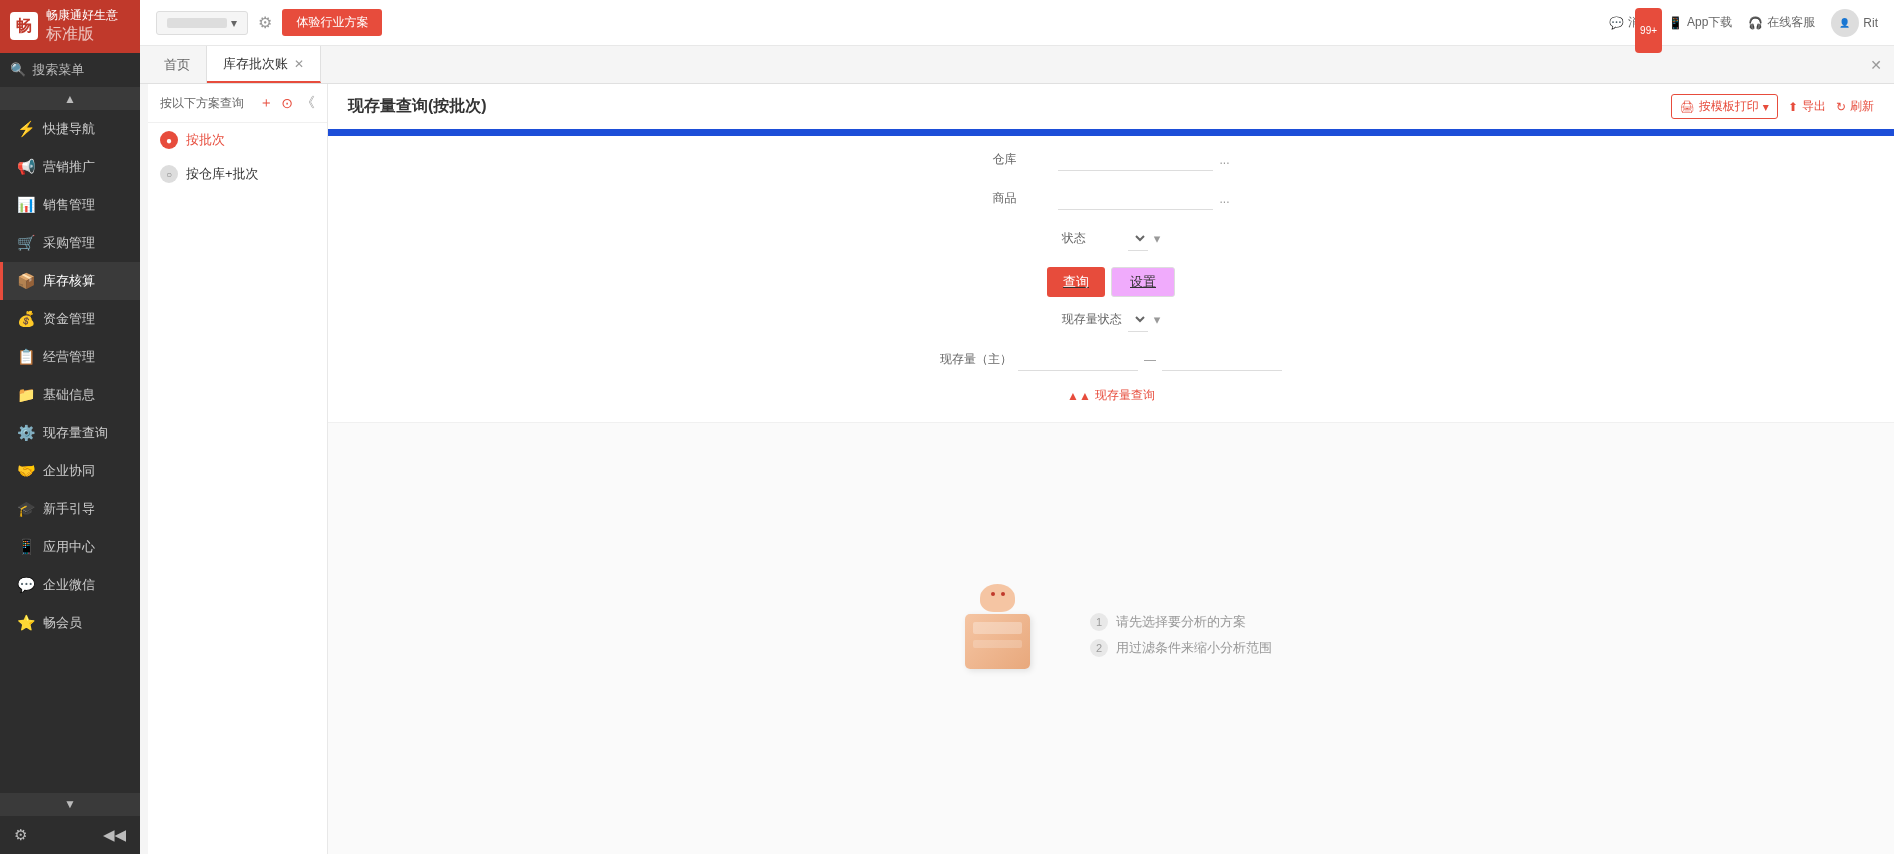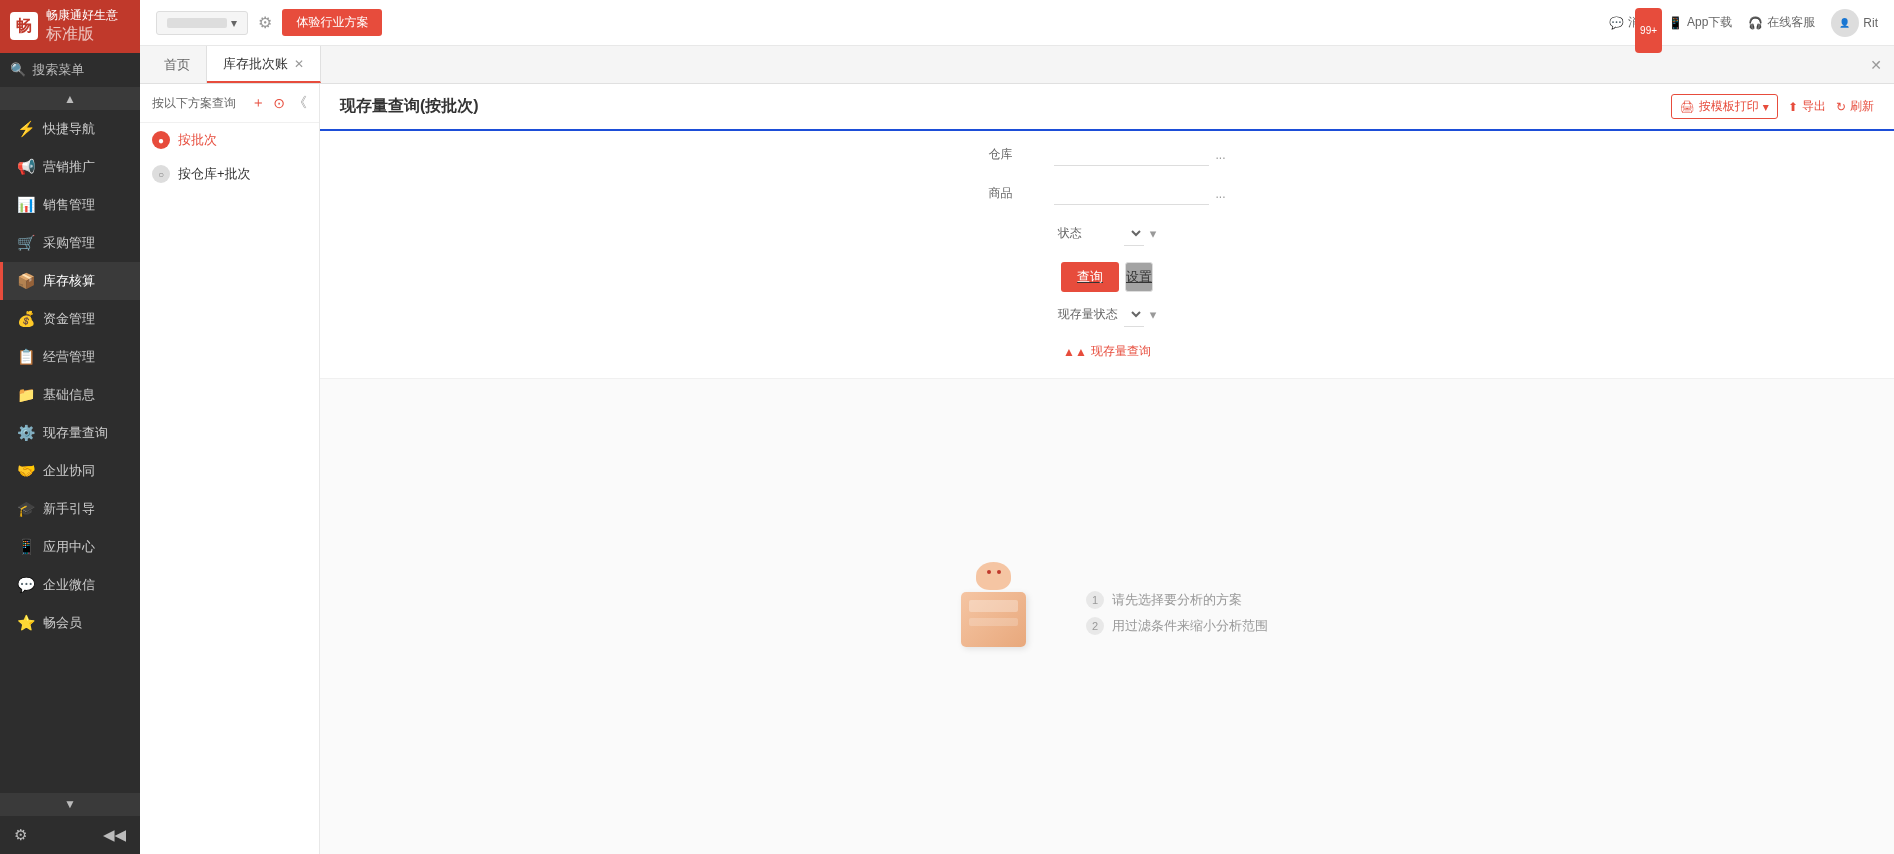--- a/index.html
+++ b/index.html
@@ -134,20 +134,21 @@
       background: #fff; color: #333; font-weight: 500;
       border-bottom: 2px solid #e74c3c;
     }
     .tab-close { color: #999; font-size: 12px; cursor: pointer; }
 
     
     .content-area {
       flex: 1;
       display: flex;
       overflow: hidden;
+      margin-left: 8px;
     }
 
     
     .left-panel {
       width: 180px;
       background: #fff;
       border-right: 1px solid #e8e8e8;
       display: flex;
       flex-direction: column;
       flex-shrink: 0;
@@ -183,21 +184,21 @@
       flex-direction: column;
       overflow: hidden;
       position: relative;
     }
 
     
     .page-header {
       background: #fff;
       padding: 10px 20px;
       display: flex; align-items: center; justify-content: space-between;
-      border-bottom: 2px solid #1d4ed8;
+      border-bottom: 7px solid #1d4ed8;
       flex-shrink: 0;
     }
     .page-title { font-size: 16px; font-weight: 600; color: #333; }
     .header-actions { display: flex; align-items: center; gap: 10px; }
     .print-btn {
       display: flex; align-items: center; gap: 4px;
       color: #e74c3c; cursor: pointer; font-size: 12px;
       border: 1px solid #e74c3c; border-radius: 3px; padding: 3px 8px;
     }
     .export-btn {
@@ -240,22 +241,22 @@
     .collapse-more {
       text-align: center; padding: 6px 0;
       color: #e74c3c; cursor: pointer; font-size: 12px;
       display: flex; align-items: center; justify-content: center; gap: 4px;
     }
     .btn-query {
       background: #e74c3c; color: #fff; border: none; border-radius: 3px;
       padding: 6px 16px; cursor: pointer; font-size: 13px; white-space: nowrap;
     }
     .btn-settings {
-      background: #a3a3a3; color: #333; border: 1px solid #ddd; border-radius: 3px;
-      padding: 5px 0; cursor: pointer; font-size: 13px; white-space: nowrap;
+      background: #f0abfc; color: #333; border: 1px solid #ddd; border-radius: 3px;
+      padding: 5px 18px; cursor: pointer; font-size: 13px; white-space: nowrap;
     }
 
     
     .empty-state {
       flex: 1;
       display: flex;
       flex-direction: column;
       align-items: center;
       justify-content: center;
       background: #fafafa;
@@ -481,20 +482,26 @@
           </div>
         </div>
 
         <div class="filter-row">
           <div class="filter-group">
             <span class="filter-label">现存量状态</span>
             <select class="filter-dropdown">
               <option value=""></option>
             </select>
             <span style="color:#999;">▾</span>
+          </div>
+          <div class="filter-group">
+            <span class="filter-label">现存量（主）</span>
+            <input class="filter-input" type="text" style="max-width: 120px;">
+            <span class="filter-separator">—</span>
+            <input class="filter-input" type="text" style="max-width: 120px;">
           </div>
         </div>
 
         <div class="collapse-more">
           <span>▲▲</span>
           <span>现存量查询</span>
         </div>
       </div>
 
       <div class="empty-state">

